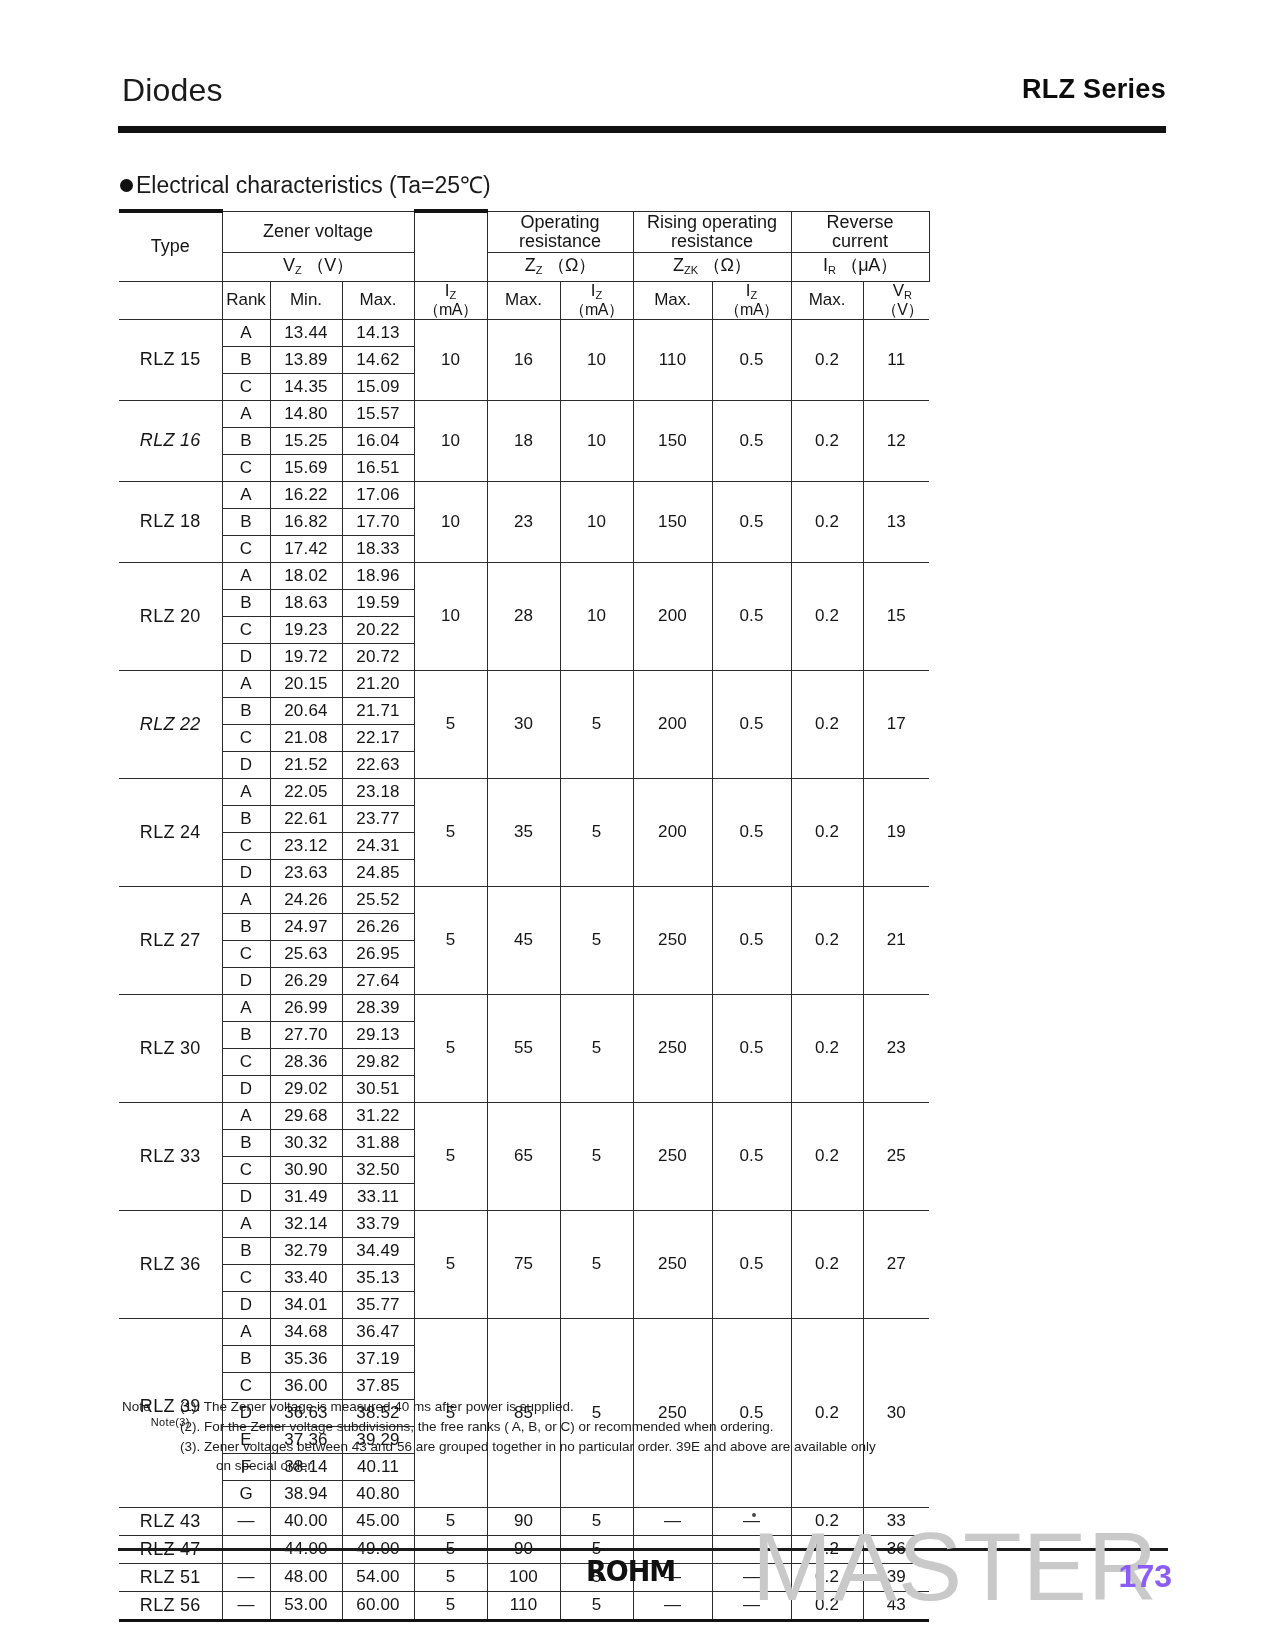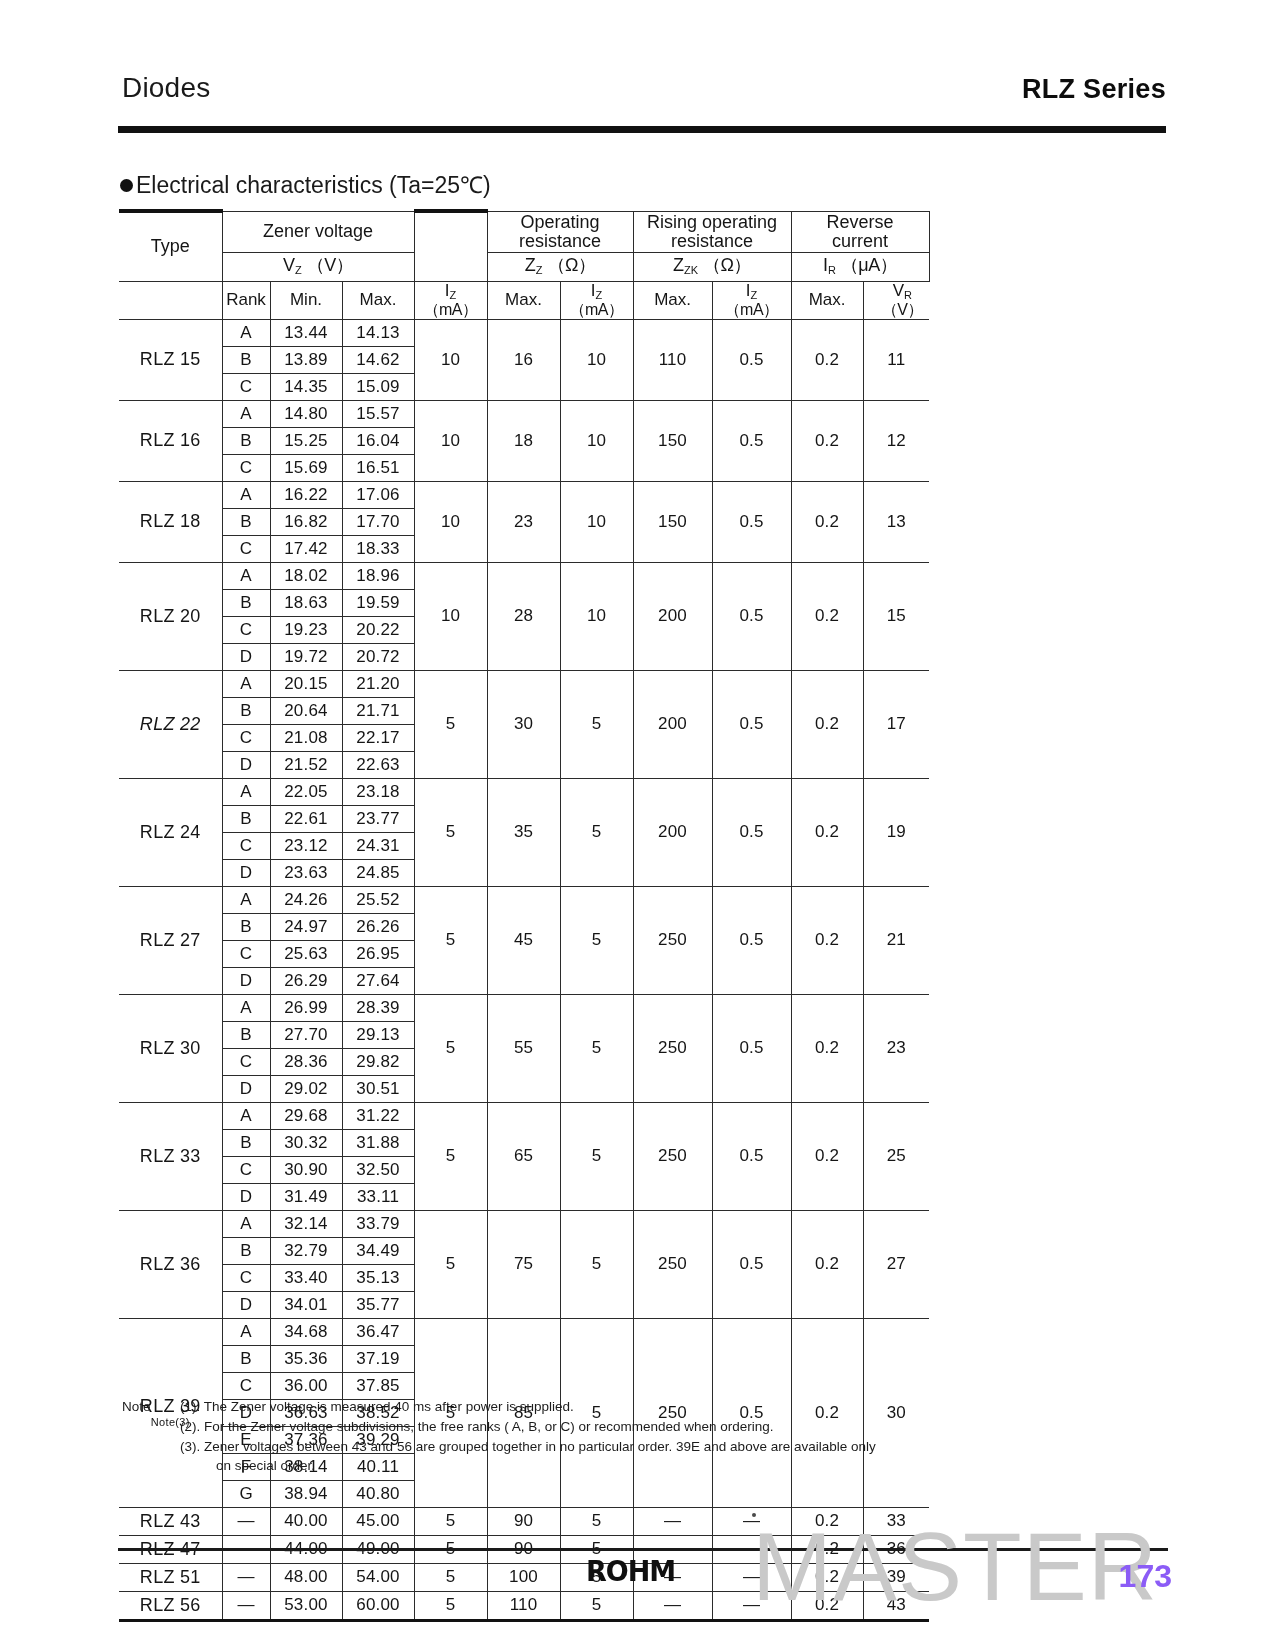--- a/index.html
+++ b/index.html
@@ -22,21 +22,21 @@
     position: absolute;
     left: 118px;
     top: 72px;
     width: 1048px;
     height: 60px;
   }
   #doc-category {
     position: absolute;
     left: 4px;
     top: 0;
-    font-size: 28px;
+    font-size: 32px;
     letter-spacing: .2px;
     color: #1a1a1a;
   }
   #doc-series {
     position: absolute;
     right: 0;
     top: 2px;
     font-size: 27px;
     font-weight: bold;
     letter-spacing: .3px;
@@ -299,21 +299,21 @@
         <td class="rank-cell">B</td>
         <td class="val-cell">13.89</td>
         <td class="val-cell">14.62</td>
       </tr>
       <tr class="data-row">
         <td class="rank-cell">C</td>
         <td class="val-cell">14.35</td>
         <td class="val-cell">15.09</td>
       </tr>
       <tr class="data-row thick-top">
-        <td rowspan="3" class="type-cell" style="border-left: none;"><span>RLZ 16</span></td>
+        <td rowspan="3" class="type-cell" style="border-left: none; font-style: italic;"><span>RLZ 16</span></td>
         <td class="rank-cell">A</td>
         <td class="val-cell">14.80</td>
         <td class="val-cell">15.57</td>
         <td rowspan="3" class="val-cell">10</td>
         <td rowspan="3" class="val-cell">18</td>
         <td rowspan="3" class="val-cell">10</td>
         <td rowspan="3" class="val-cell">150</td>
         <td rowspan="3" class="val-cell">0.5</td>
         <td rowspan="3" class="val-cell">0.2</td>
         <td rowspan="3" class="val-cell" style="border-right: none;">12</td>

